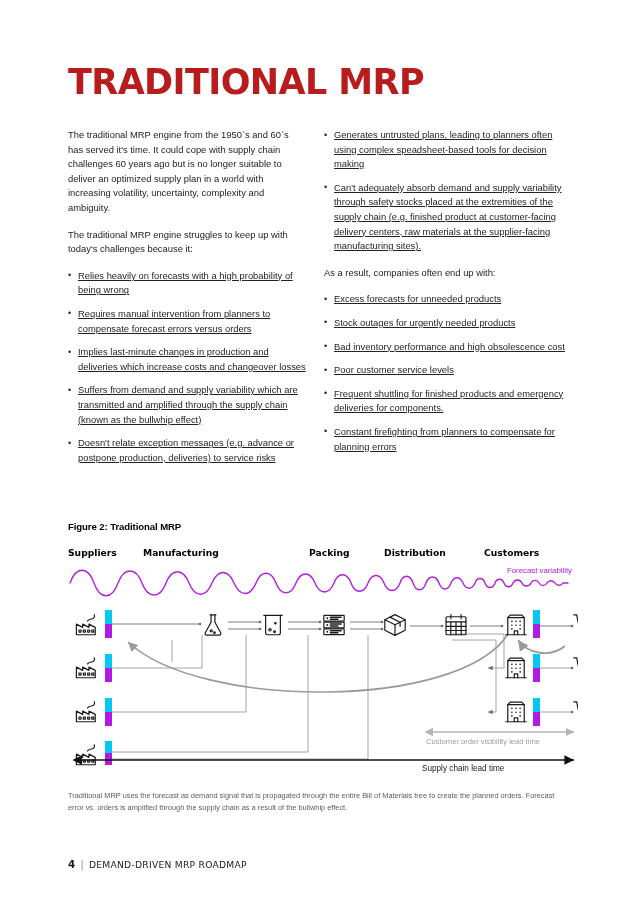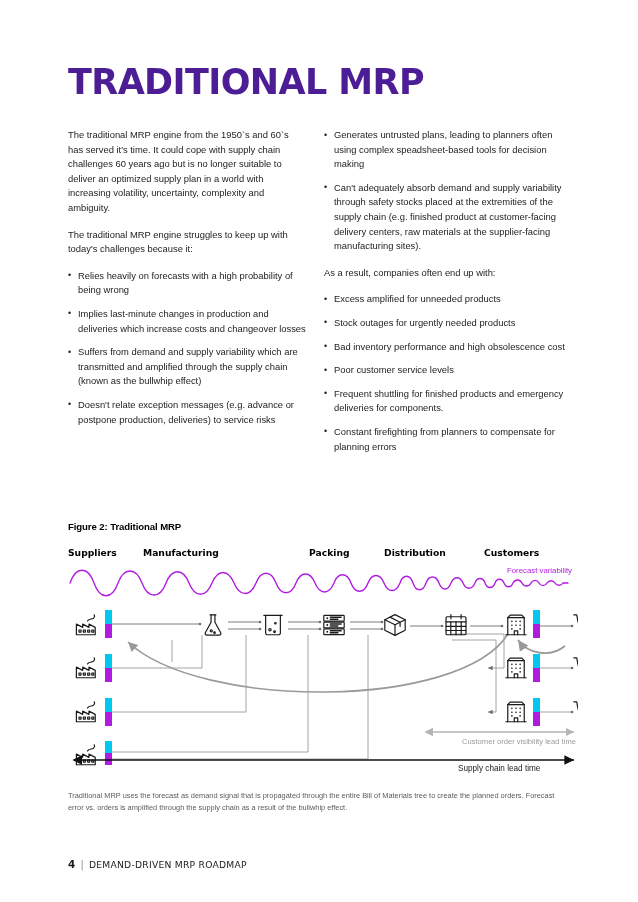--- a/index.html
+++ b/index.html
@@ -12,33 +12,33 @@
     overflow:hidden;
     position:relative;
   }
   .page{position:absolute;left:0;top:0;width:638px;height:902px;}
 
   
   .title{
     position:absolute;left:68px;top:62px;
     font-size:35px;line-height:40px;
     font-weight:800;letter-spacing:-0.6px;
-    color:#4c1d95;
+    color:#b91c1c;
     font-family:"DejaVu Sans","Liberation Sans",sans-serif;
   }
 
   
   .col{position:absolute;top:128px;font-size:9.4px;line-height:14.6px;color:#232323;}
   .col-left{left:68px;width:238px;}
   .col-right{left:324px;width:248px;}
 
   .para{margin:0 0 12px 0;}
   ul.bullets{list-style:none;margin:0 0 12px 0;padding:0;}
   ul.bullets li{
-    position:relative;padding-left:10px;margin-bottom:9px;
+    position:relative;padding-left:10px;margin-bottom:9px;text-decoration:underline;
   }
   ul.bullets li:before{
     content:"\2022";position:absolute;left:0;top:-0.5px;color:#232323;font-size:9px;
   }
   ul.bullets li:last-child{margin-bottom:0;}
 
   
   .fig-title{
     position:absolute;left:68px;top:521px;
     font-size:9.6px;font-weight:700;color:#000;
@@ -52,21 +52,21 @@
   }
 
   .diagram{position:absolute;left:60px;top:560px;width:518px;height:220px;}
   .diagram svg{display:block;}
 
   .wave-label{
     position:absolute;right:6px;top:6px;
     font-size:7.8px;color:#b11ae0;font-weight:400;white-space:nowrap;
   }
   .lead-label{
-    position:absolute;font-size:7.6px;color:#9b9b9b;white-space:nowrap;margin-left:36px;
+    position:absolute;font-size:7.6px;color:#9b9b9b;white-space:nowrap;
   }
   .lead-label.dark{color:#1b1b1b;font-size:8.2px;}
 
   
   .caption{
     position:absolute;left:68px;top:790px;width:500px;
     font-size:7.4px;line-height:11.6px;color:#5b5b5b;
   }
 
   
@@ -85,34 +85,35 @@
 
 <div class="page">
 
   <div class="title">TRADITIONAL MRP</div>
 
   <div class="col col-left">
     <p class="para">The traditional MRP engine from the 1950`s and 60`s has served it's time. It could cope with supply chain challenges 60 years ago but is no longer suitable to deliver an optimized supply plan in a world with increasing volatility, uncertainty, complexity and ambiguity.</p>
     <p class="para">The traditional MRP engine struggles to keep up with today's challenges because it:</p>
     <ul class="bullets">
       <li>Relies heavily on forecasts with a high probability of being wrong</li>
+      <li>Requires manual intervention from planners to compensate forecast errors versus orders</li>
       <li>Implies last-minute changes in production and deliveries which increase costs and changeover losses</li>
       <li>Suffers from demand and supply variability which are transmitted and amplified through the supply chain (known as the bullwhip effect)</li>
       <li>Doesn't relate exception messages (e.g. advance or postpone production, deliveries) to service risks</li>
     </ul>
   </div>
 
   <div class="col col-right">
     <ul class="bullets">
       <li>Generates untrusted plans, leading to planners often using complex speadsheet-based tools for decision making</li>
       <li>Can't adequately absorb demand and supply variability through safety stocks placed at the extremities of the supply chain (e.g. finished product at customer-facing delivery centers, raw materials at the supplier-facing manufacturing sites).</li>
     </ul>
     <p class="para">As a result, companies often end up with:</p>
     <ul class="bullets">
-      <li>Excess amplified for unneeded products</li>
+      <li>Excess forecasts for unneeded products</li>
       <li>Stock outages for urgently needed products</li>
       <li>Bad inventory performance and high obsolescence cost</li>
       <li>Poor customer service levels</li>
       <li>Frequent shuttling for finished products and emergency deliveries for components.</li>
       <li>Constant firefighting from planners to compensate for planning errors</li>
     </ul>
   </div>
 
   <div class="fig-title">Figure 2: Traditional MRP</div>
 

